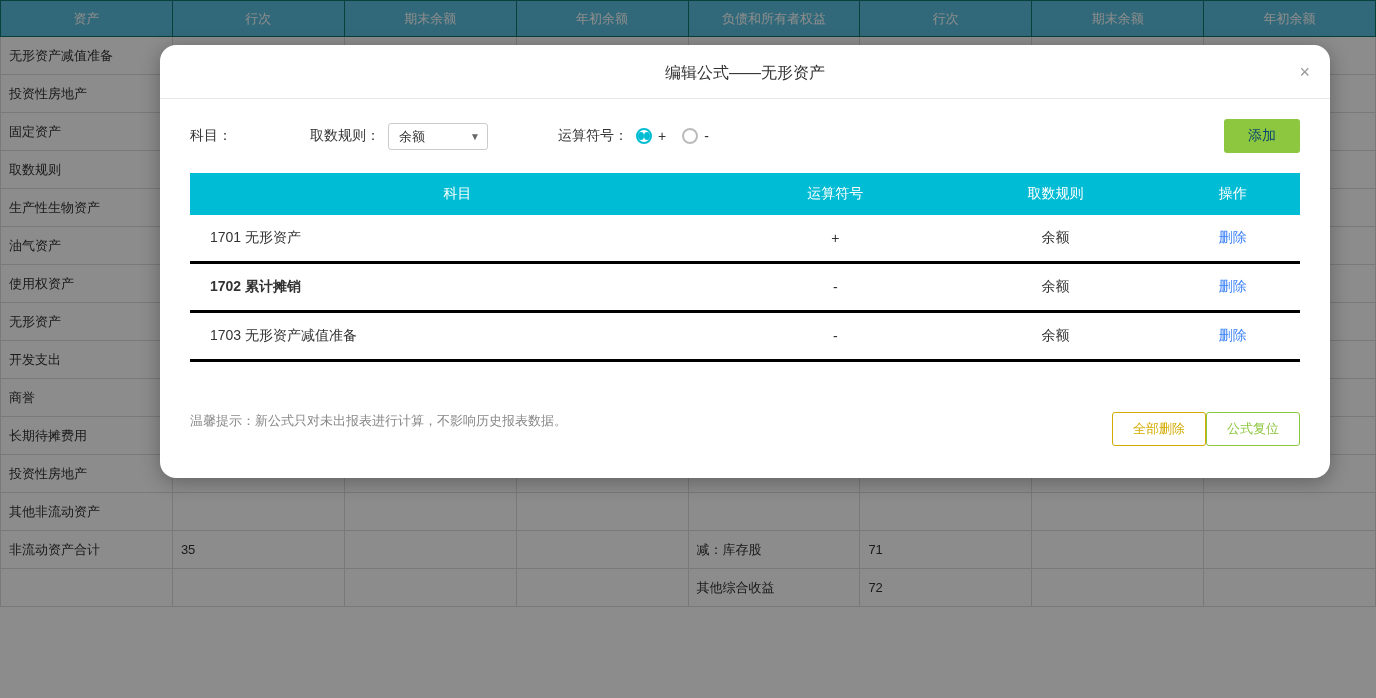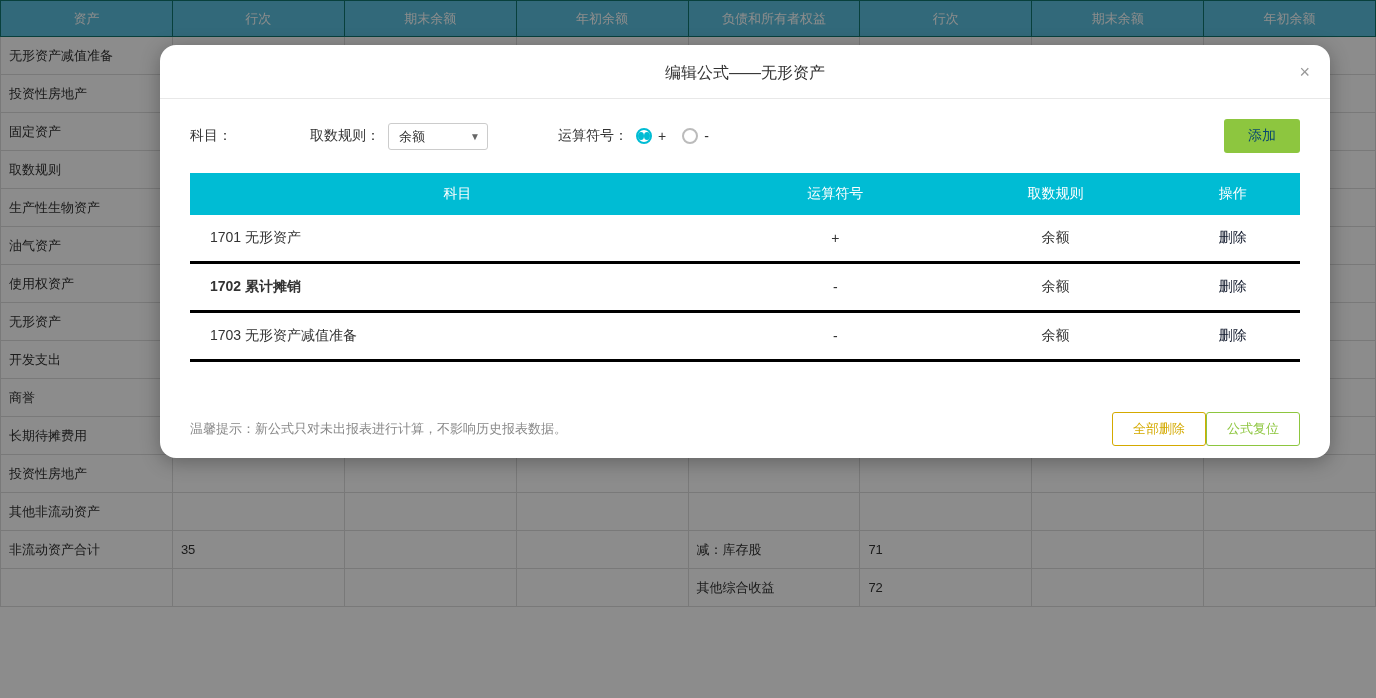--- a/index.html
+++ b/index.html
@@ -245,33 +245,33 @@
       color: #333;
       font-size: 14px;
     }
 
     .data-table tbody td:first-child {
       text-align: left;
       padding-left: 20px;
     }
 
     .btn-delete {
-      color: #0f172a;
+      color: #3b82f6;
       background: none;
       border: none;
       cursor: pointer;
       font-size: 14px;
     }
 
     
     .modal-footer {
       display: flex;
-      align-items: center;
+      align-items: flex-start;
       justify-content: space-between;
-      padding: 10px 30px 12px;
+      padding: 10px 30px 32px;
     }
 
     .footer-tip {
       color: #888;
       font-size: 13px;
     }
 
     .footer-buttons {
       display: flex;
       gap: 0;

